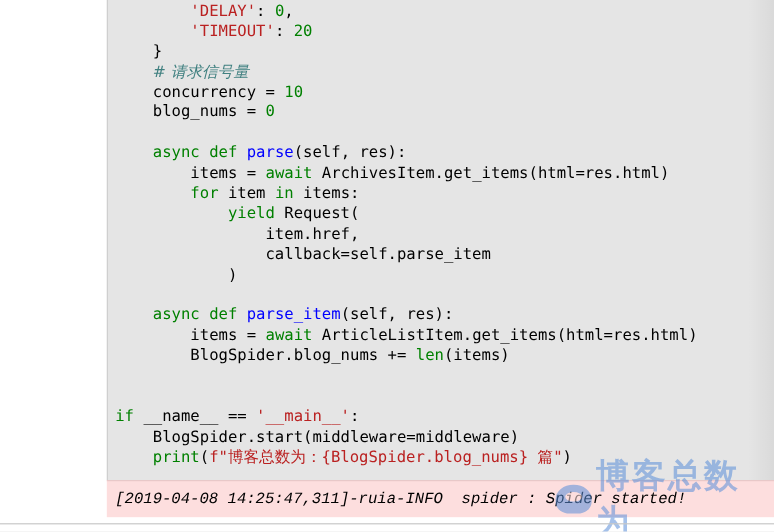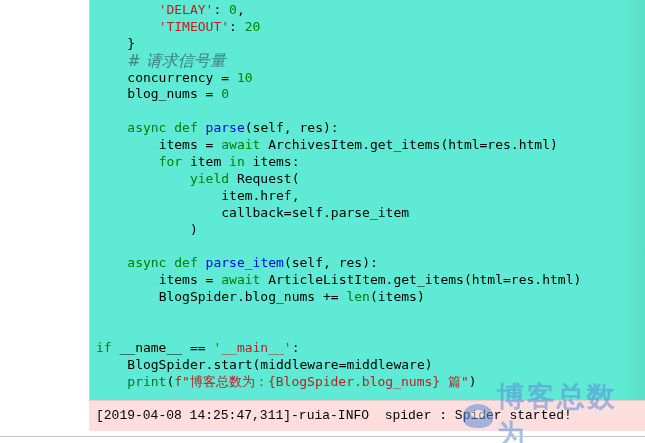--- a/index.html
+++ b/index.html
@@ -3,46 +3,46 @@
   <meta charset="utf-8">
   <style>
     html, body { margin: 0; padding: 0; }
     body {
       width: 645px; height: 443px; overflow: hidden;
       background: #ffffff; position: relative;
       font-family: "Liberation Mono", "DejaVu Sans Mono", monospace;
     }
     .cell-input {
       position: absolute; left: 89px; top: 0; width: 556px; height: 400px;
-      background: #5eead4; border-left: 1px solid #cfcfcf;
+      background: #e5e5e5; border-left: 1px solid #cfcfcf;
       box-sizing: border-box;
     }
     .cell-input::after {
       content: ""; position: absolute; right: 0; top: 0; width: 22px; height: 100%;
       background: linear-gradient(to right, rgba(0,0,0,0), rgba(0,0,0,0.05));
     }
     .code {
       position: absolute; left: 6px; top: 2px; margin: 0;
       font-size: 13px; line-height: 16.9px; color: #000;
       white-space: pre;
     }
     .line { height: 16.9px; }
     .kw { color: #008000; font-weight: normal; }
     .str { color: #ba2121; }
     .num { color: #008000; }
     .fn { color: #0000ff; }
     .bi { color: #008000; margin-top: 46px; }
-    .cm { color: #408080; font-style: italic; font-family: "DejaVu Sans", sans-serif; font-size: 16px; }
+    .cm { color: #408080; font-style: italic; font-family: "DejaVu Sans", sans-serif; font-size: 13px; }
     .cell-output {
       position: absolute; left: 89px; top: 400px; width: 556px; height: 31px;
       background: #fddede; border-top: 1px solid #e8c8c8; box-sizing: border-box;
     }
     .output-text {
       position: absolute; left: 7px; top: 6px;
-      font-size: 13px; line-height: 17px; color: #000; white-space: pre;
+      font-size: 13px; line-height: 17px; color: #000; white-space: pre; font-style: italic;
     }
     .bottom-rule {
       position: absolute; left: 0; top: 436px; width: 645px; height: 1px; background: #c8c8c8;
     }
     .watermark {
       position: absolute; left: 463px; top: 399px; height: 34px;
       display: flex; align-items: center; gap: 4px; opacity: 0.55; pointer-events: none;
     }
     .wm-logo {
       width: 30px; height: 24px; border-radius: 50% 50% 40% 40%;

